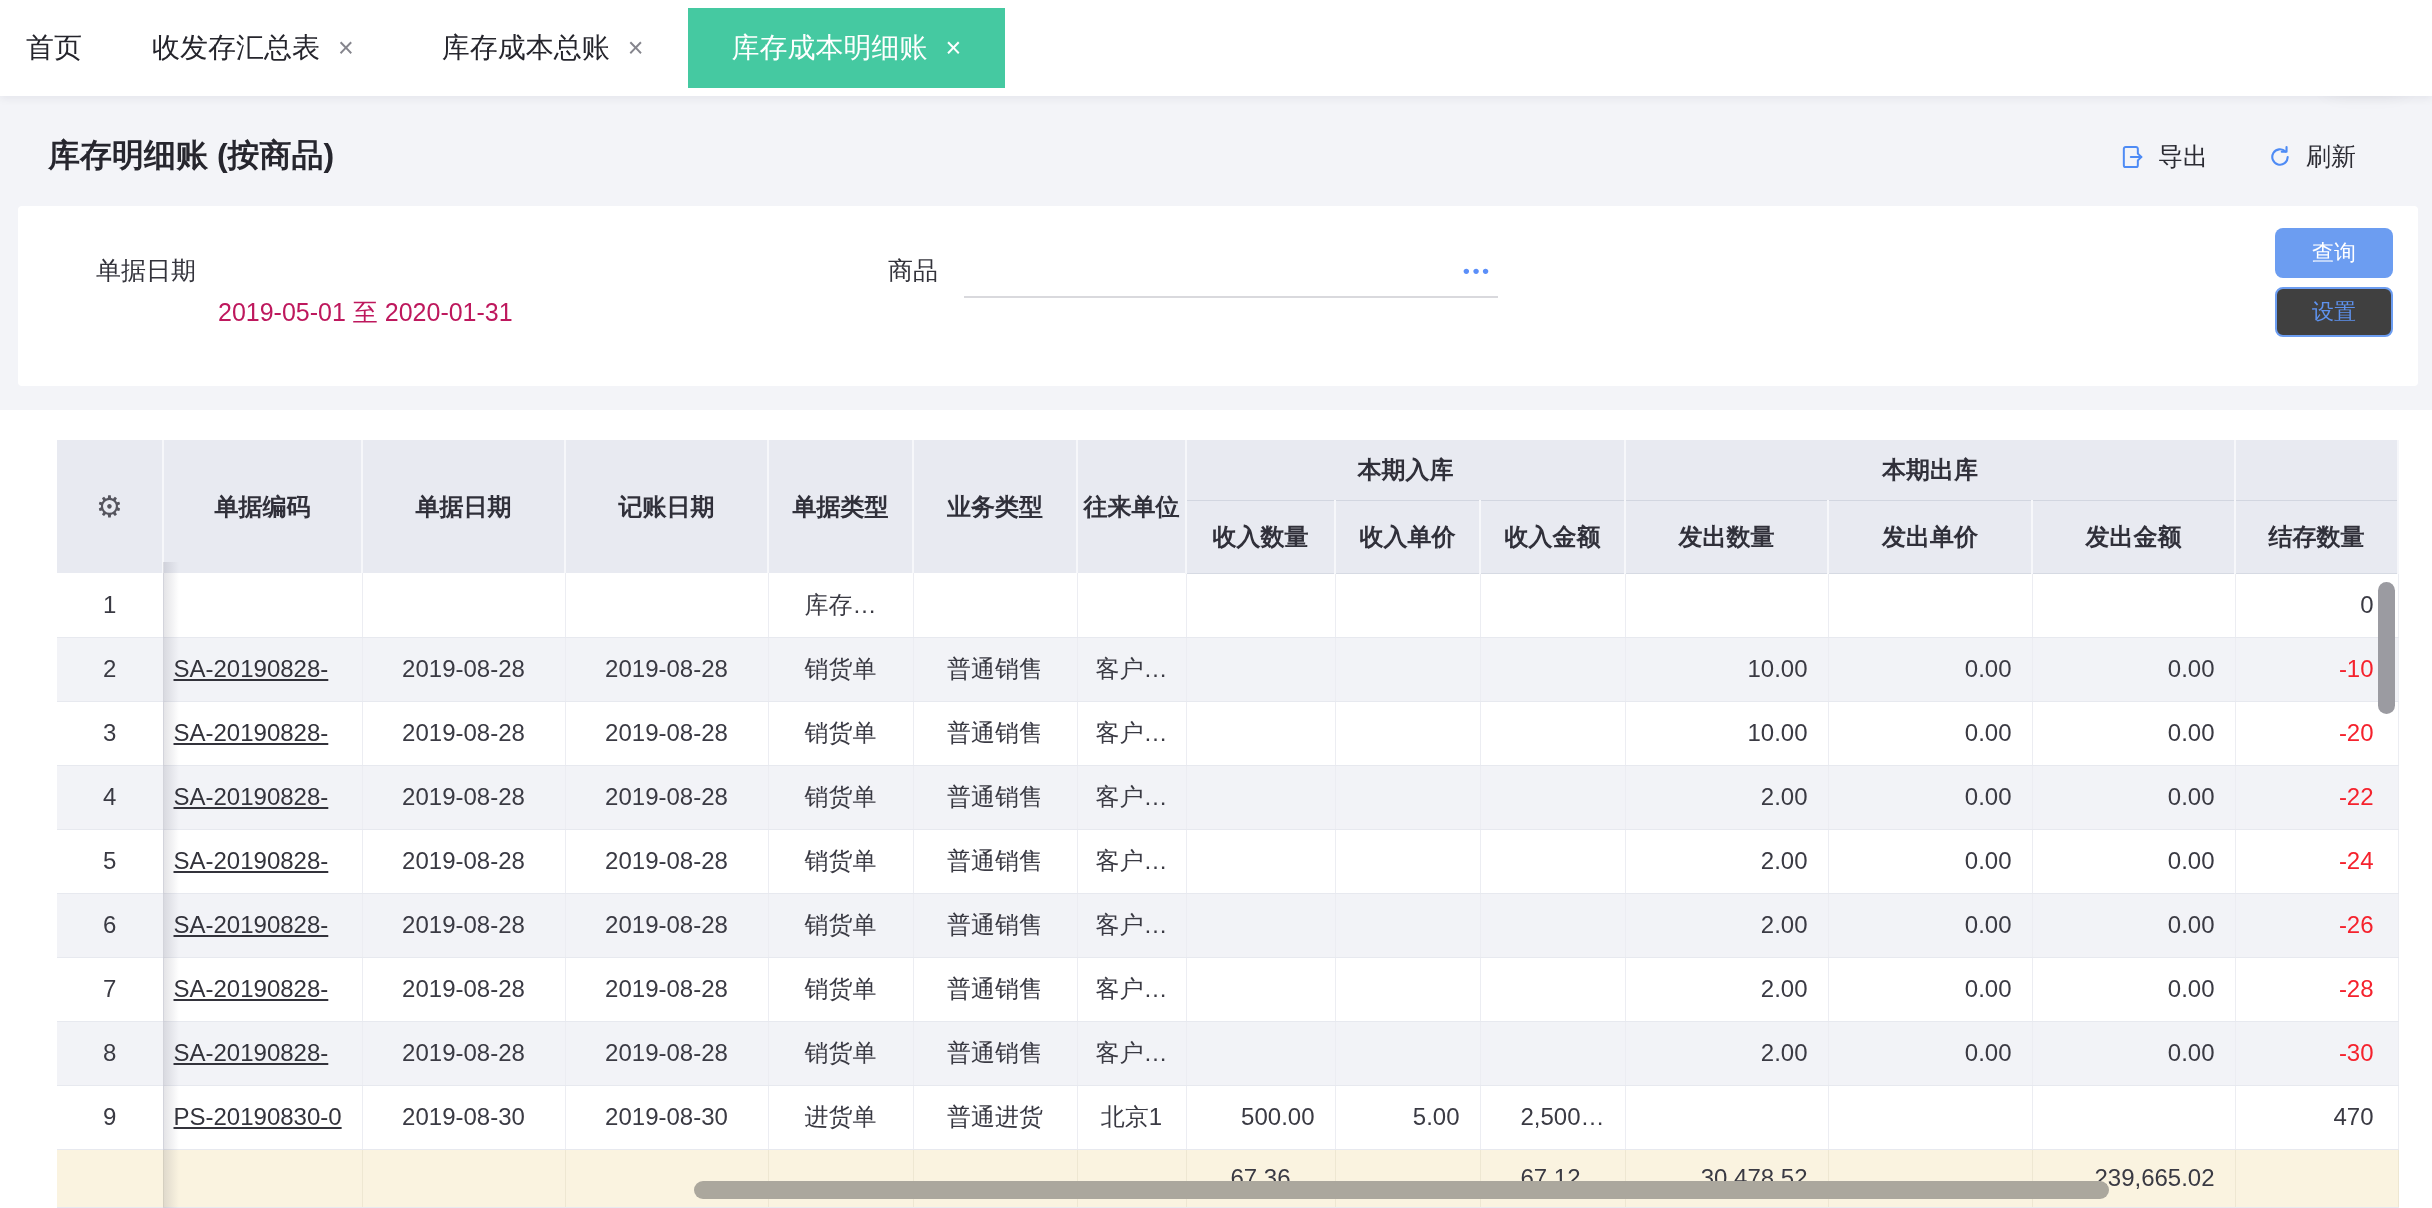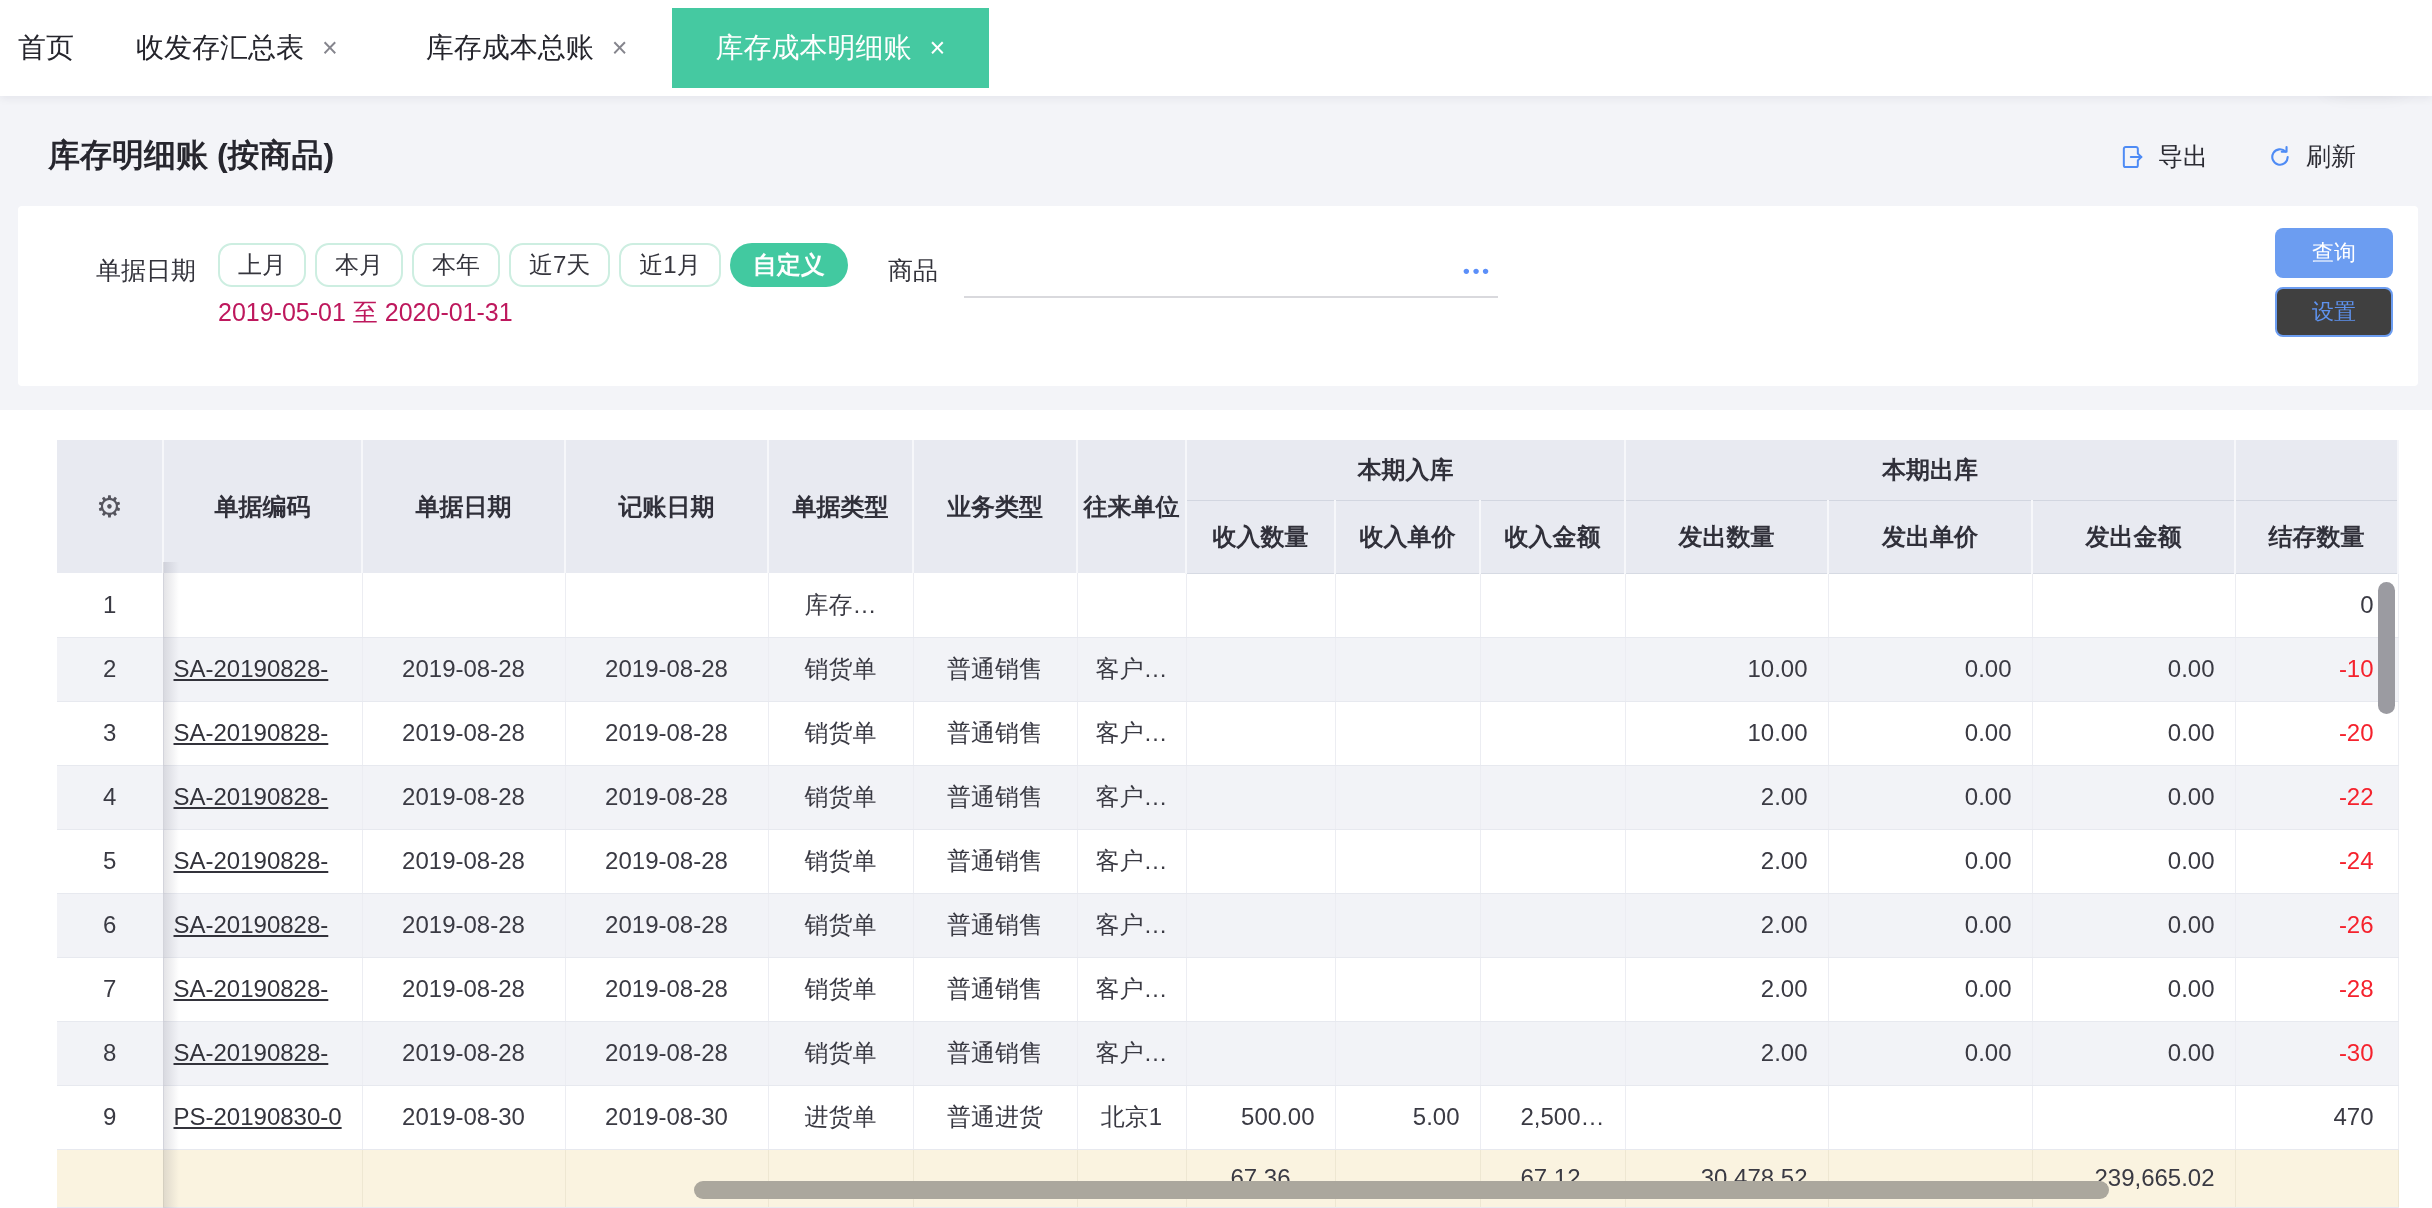--- a/index.html
+++ b/index.html
@@ -7,21 +7,21 @@
   .screen {
     position:relative; width:2432px; height:1208px; overflow:hidden;
     background:#f3f4f8; font-family:"Liberation Sans", sans-serif; color:#2c2c34;
   }
   
   .tabbar {
     position:absolute; top:0; left:0; right:0; height:96px; background:#fff;
     display:flex; align-items:center; box-shadow:0 3px 8px rgba(20,25,50,.06); z-index:5;
   }
   .tab { height:80px; display:flex; align-items:center; padding:0 44px; font-size:28px; color:#25252c; cursor:pointer; white-space:nowrap; }
-  .tab:first-child { padding:0 18px;align-items:center; }
+  .tab:first-child { padding:0 26px;align-items:center; }
   .tab.active { background:#45c9a1; color:#fff; }
   .tab-x { margin-left:18px; font-size:27px; color:#85858d; line-height:1; }
   .tab.active .tab-x { color:#fff; }
   .close-all {
     position:absolute; right:0; top:0; height:96px; width:88px; background:#fff;
     display:flex; align-items:center; justify-content:center; font-size:36px; color:#35353b;
     box-shadow:-22px 0 22px -8px rgba(0,0,0,.12); cursor:pointer;
   }
   
   .pagehead { position:absolute; top:96px; left:0; right:0; height:110px; }
@@ -120,28 +120,20 @@
             <path d="M17.6 3.4v4.1h-4.1"></path>
           </svg>
         </span>
         <span>刷新</span>
       </div>
     </div>
   </div>
 
   <div class="filter-card">
     <div class="f-label lbl-date">单据日期</div>
-    <div class="pills">
-      <div class="pill">上月</div>
-      <div class="pill">本月</div>
-      <div class="pill">本年</div>
-      <div class="pill">近7天</div>
-      <div class="pill">近1月</div>
-      <div class="pill active">自定义</div>
-    </div>
     <div class="date-range">2019-05-01 至 2020-01-31</div>
 
     <div class="f-label lbl-product">商品</div>
     <div class="product-input">
       <span></span>
       <span class="more-dots">•••</span>
     </div>
 
     <div class="btn btn-query">查询</div>
     <div class="btn btn-settings">设置</div>

